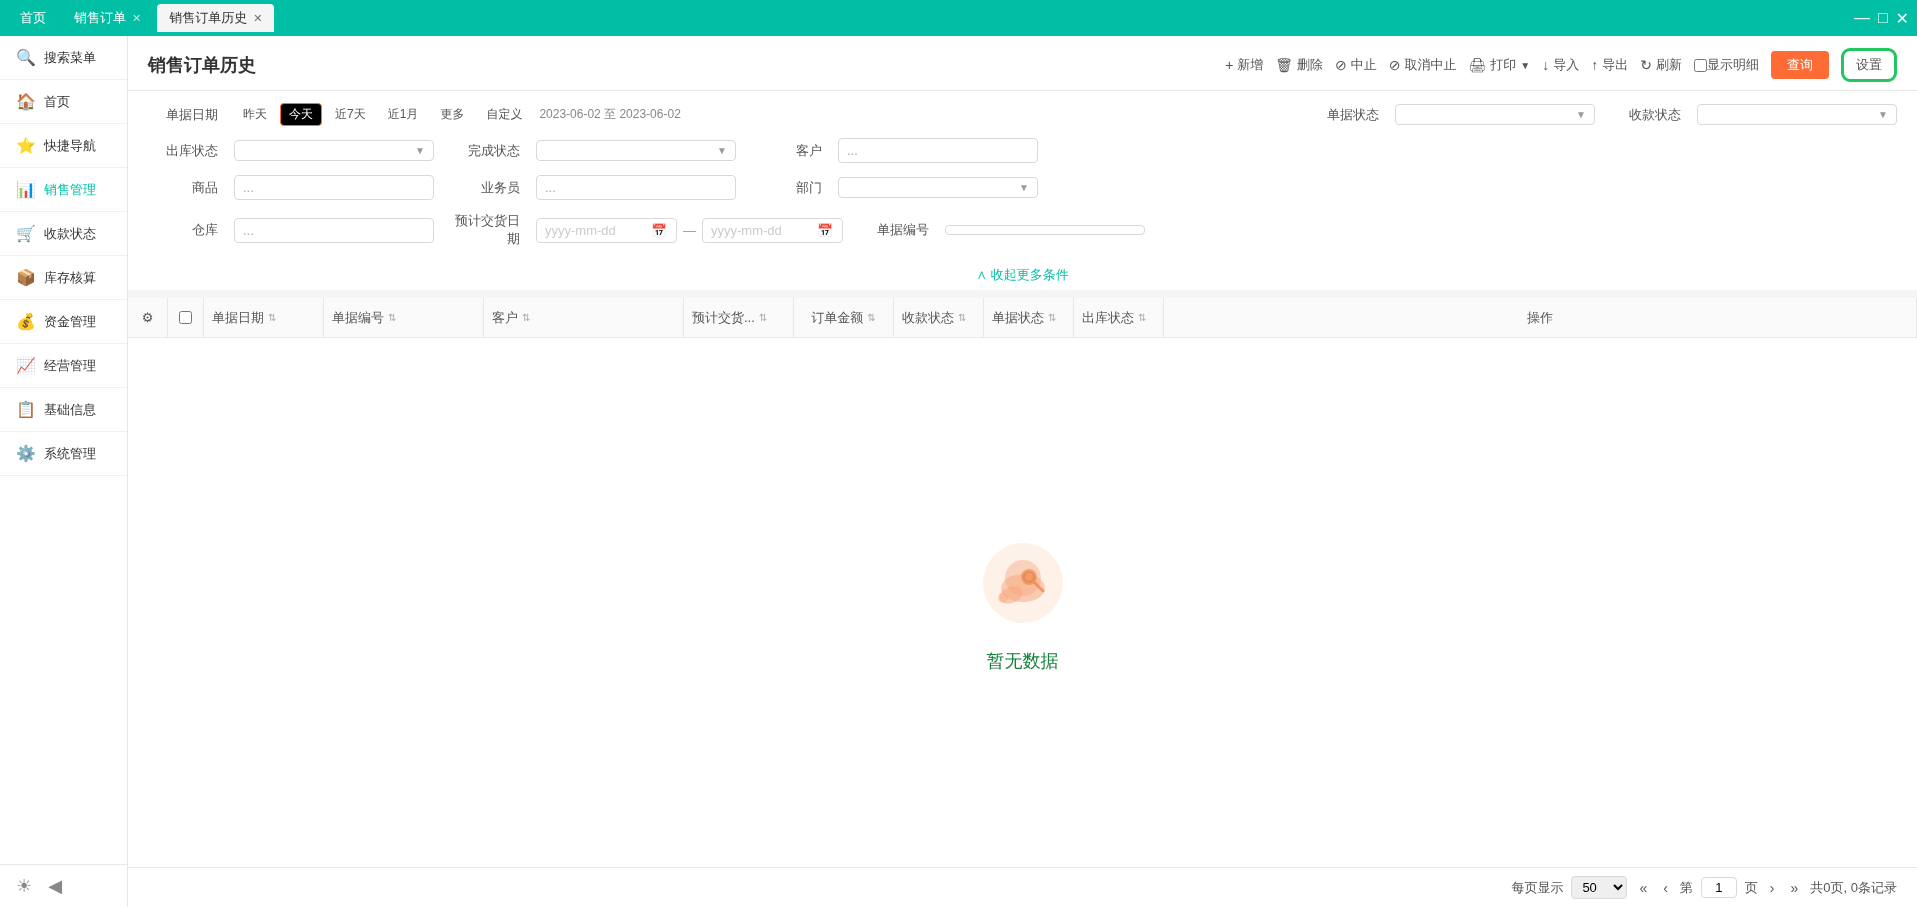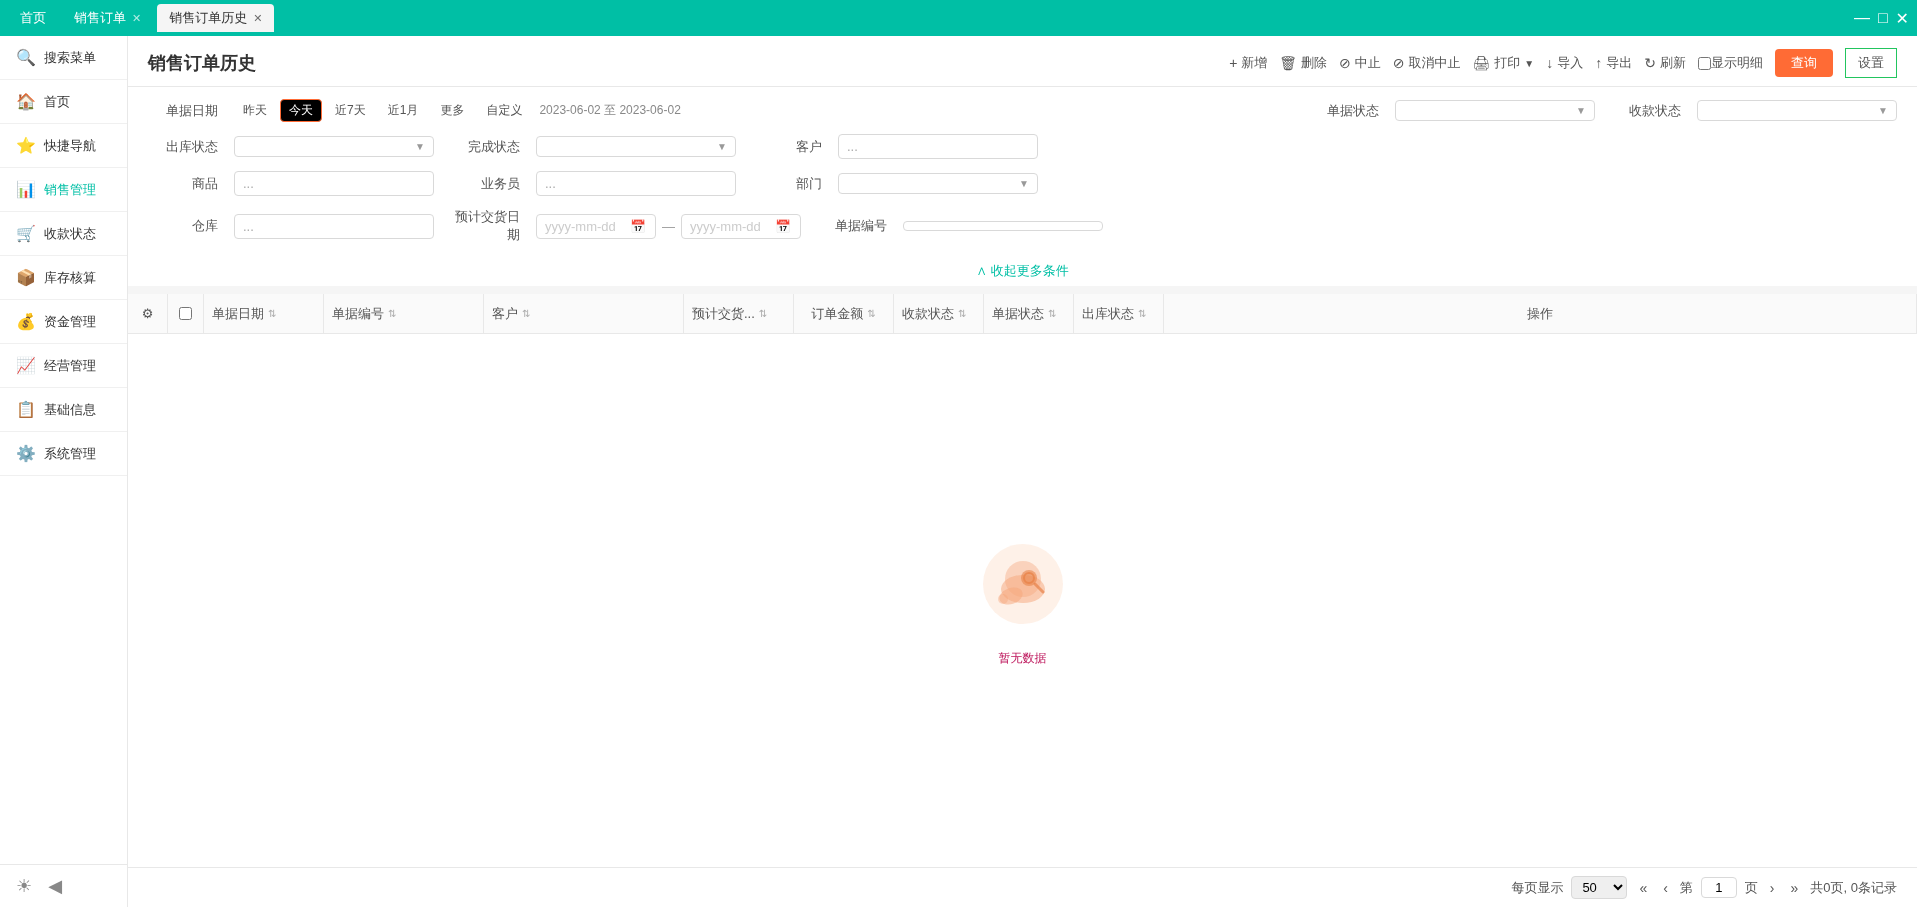--- a/index.html
+++ b/index.html
@@ -127,22 +127,22 @@
       color: #fff;
       border: none;
       border-radius: 4px;
       padding: 5px 16px;
       cursor: pointer;
       font-size: 13px;
     }
     .btn-secondary {
       background: #fff;
       color: #555;
-      border: 1px solid #22c55e;
-      border-radius: 0;
+      border: 3px solid #22c55e;
+      border-radius: 9px;
       padding: 5px 12px;
       cursor: pointer;
       font-size: 13px;
     }
     .checkbox-label { display: flex; align-items: center; gap: 0; cursor: pointer; color: #555; }
     .filter-row {
       display: flex;
       align-items: center;
       gap: 16px;
       margin-bottom: 12px;
@@ -216,21 +216,21 @@
     .date-input-group {
       display: flex;
       align-items: center;
       gap: 6px;
     }
     .date-input {
       border: 1px solid #d9d9d9;
       border-radius: 4px;
       padding: 4px 8px;
       color: #999;
-      width: 120px;
+      width: 141px;
       background: #fff;
       display: flex;
       align-items: center;
       justify-content: space-between;
       cursor: pointer;
     }
     .date-input .cal-icon { color: #aaa; font-size: 13px; }
 
     
     .table-area {
@@ -573,21 +573,21 @@
         <svg width="100" height="100" viewBox="0 0 100 100">
           <circle cx="50" cy="50" r="40" fill="#fde8d8" opacity="0.6"></circle>
           <ellipse cx="50" cy="55" rx="22" ry="14" fill="#f5a67a" opacity="0.5"></ellipse>
           <circle cx="50" cy="45" r="18" fill="#f5a67a" opacity="0.4"></circle>
           <circle cx="56" cy="44" r="8" fill="#e8834a" opacity="0.6"></circle>
           <circle cx="56" cy="44" r="5" fill="none" stroke="#e8834a" stroke-width="2" opacity="0.8"></circle>
           <line x1="62" y1="50" x2="70" y2="58" stroke="#e8834a" stroke-width="3" stroke-linecap="round" opacity="0.7"></line>
           <ellipse cx="38" cy="62" rx="12" ry="8" fill="#f5a67a" opacity="0.5" transform="rotate(-20 38 62)"></ellipse>
           <circle cx="30" cy="65" r="5" fill="#f5a67a" opacity="0.4"></circle>
         </svg>
-        <span style="color:#be185d; font-size:12px;">暂无数据</span>
+        <span style="color:#15803d; font-size:18px;">暂无数据</span>
       </div>
     </div>
 
     <div class="table-footer">
       <span>每页显示</span>
       <select class="page-size-select">
         <option>20</option>
         <option selected="">50</option>
         <option>100</option>
       </select>

